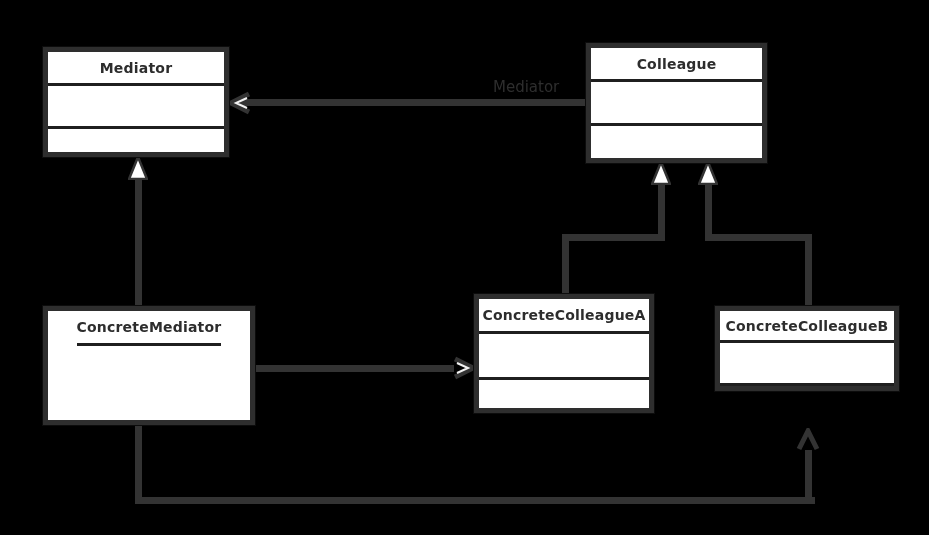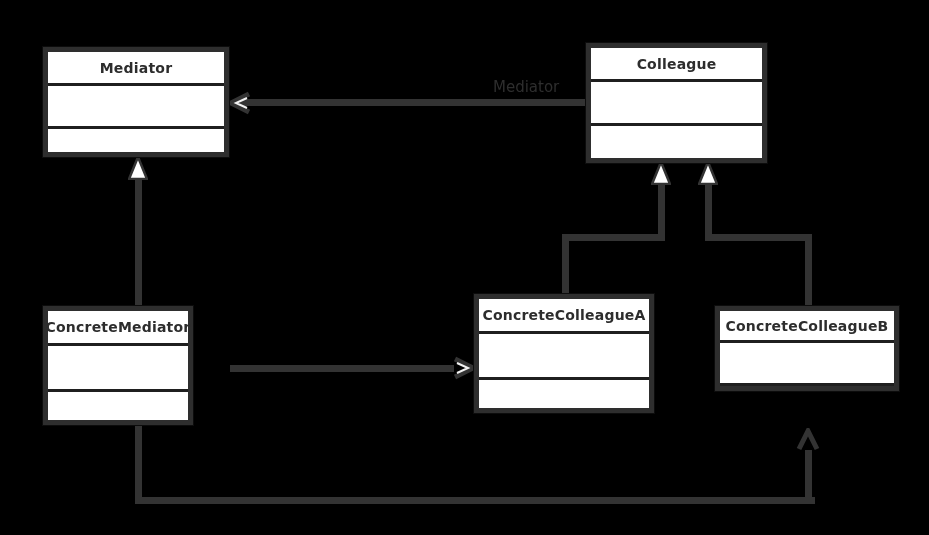--- a/index.html
+++ b/index.html
@@ -76,21 +76,21 @@
     <div class="uml-attrs" style="height:40px;"></div>
     <div class="uml-methods"></div>
   </div>
 
   <div class="uml-box" style="left:586px; top:43px; width:181px; height:120px;">
     <div class="uml-title" style="height:31px;">Colleague</div>
     <div class="uml-attrs" style="height:41px;"></div>
     <div class="uml-methods"></div>
   </div>
 
-  <div class="uml-box" style="left:43px; top:306px; width:150px; height:119px;">
+  <div class="uml-box" style="left:43px; top:306px; width:212px; height:119px;align-items:center;">
     <div class="uml-title" style="height:32px;">ConcreteMediator</div>
     <div class="uml-attrs" style="height:43px;"></div>
     <div class="uml-methods"></div>
   </div>
 
   <div class="uml-box" style="left:474px; top:294px; width:180px; height:119px;">
     <div class="uml-title" style="height:32px;">ConcreteColleagueA</div>
     <div class="uml-attrs" style="height:43px;"></div>
     <div class="uml-methods"></div>
   </div>

